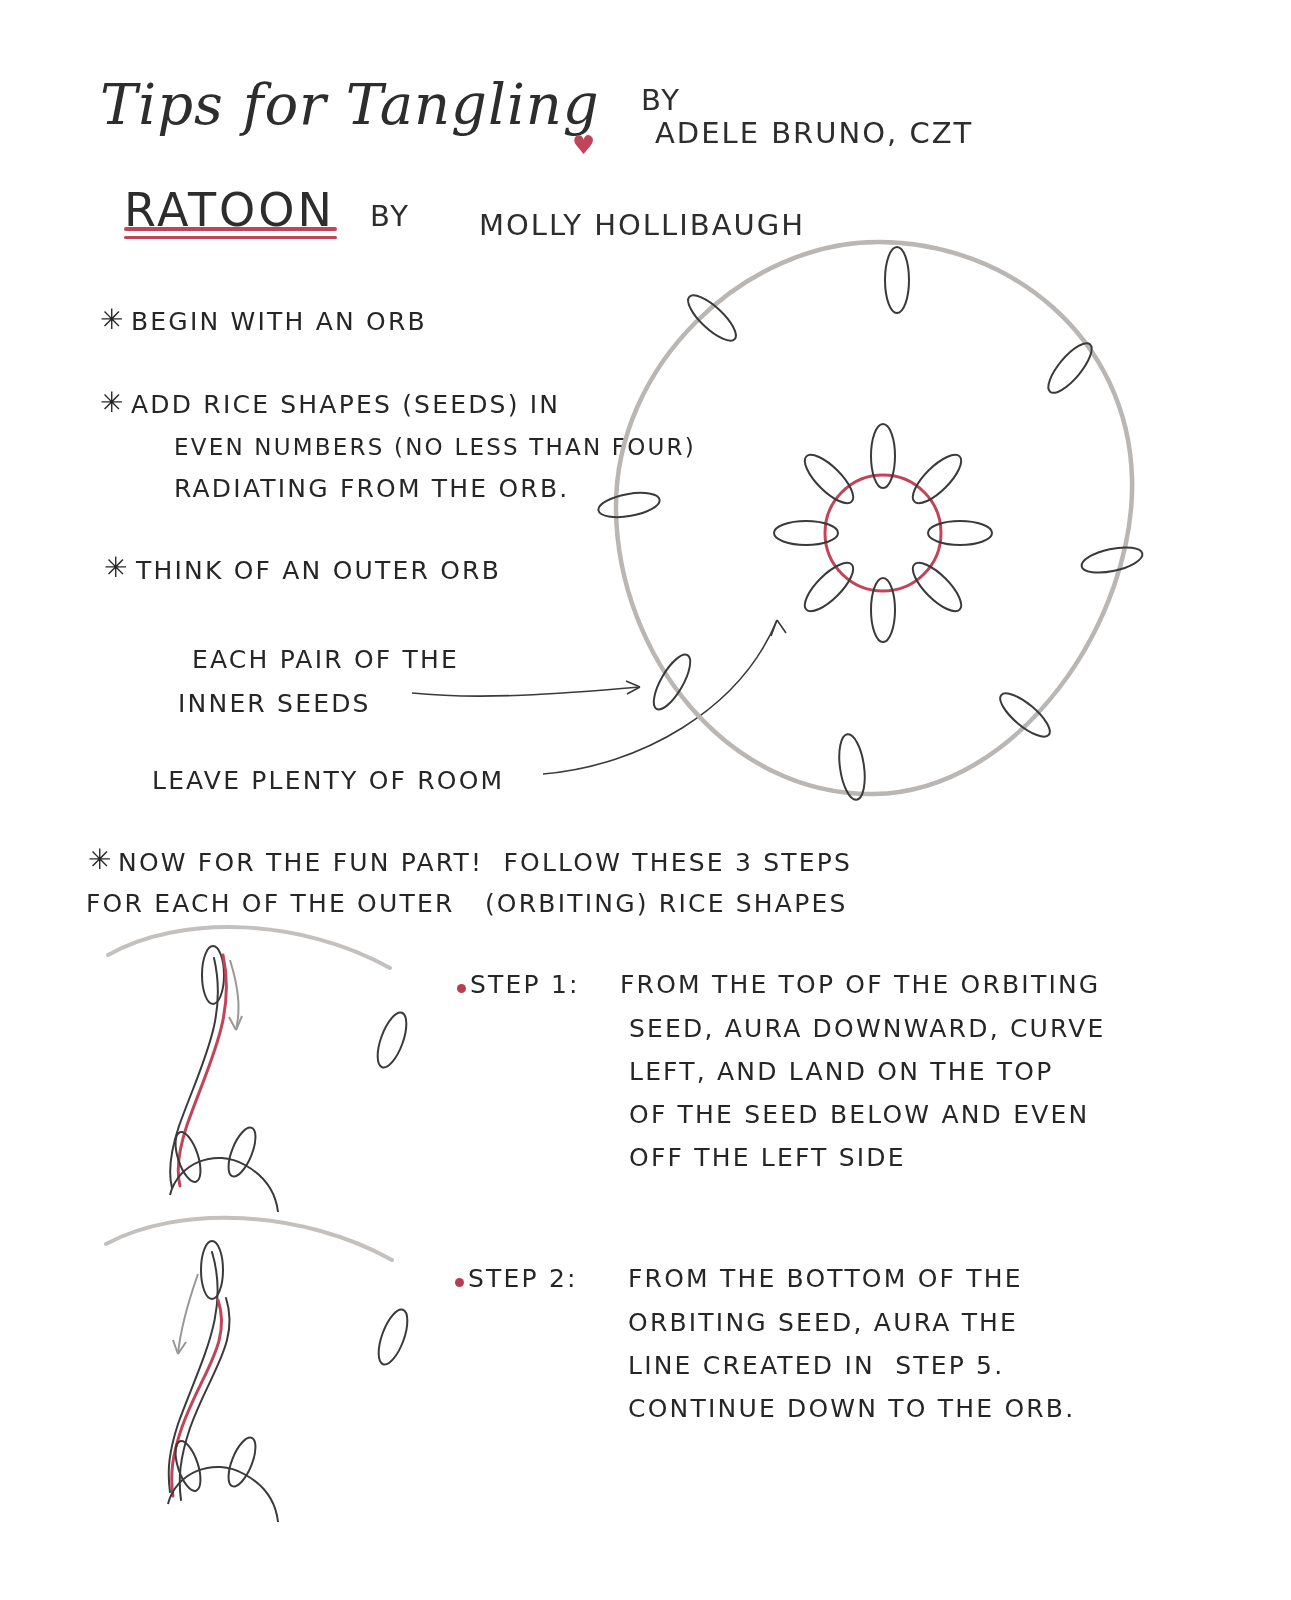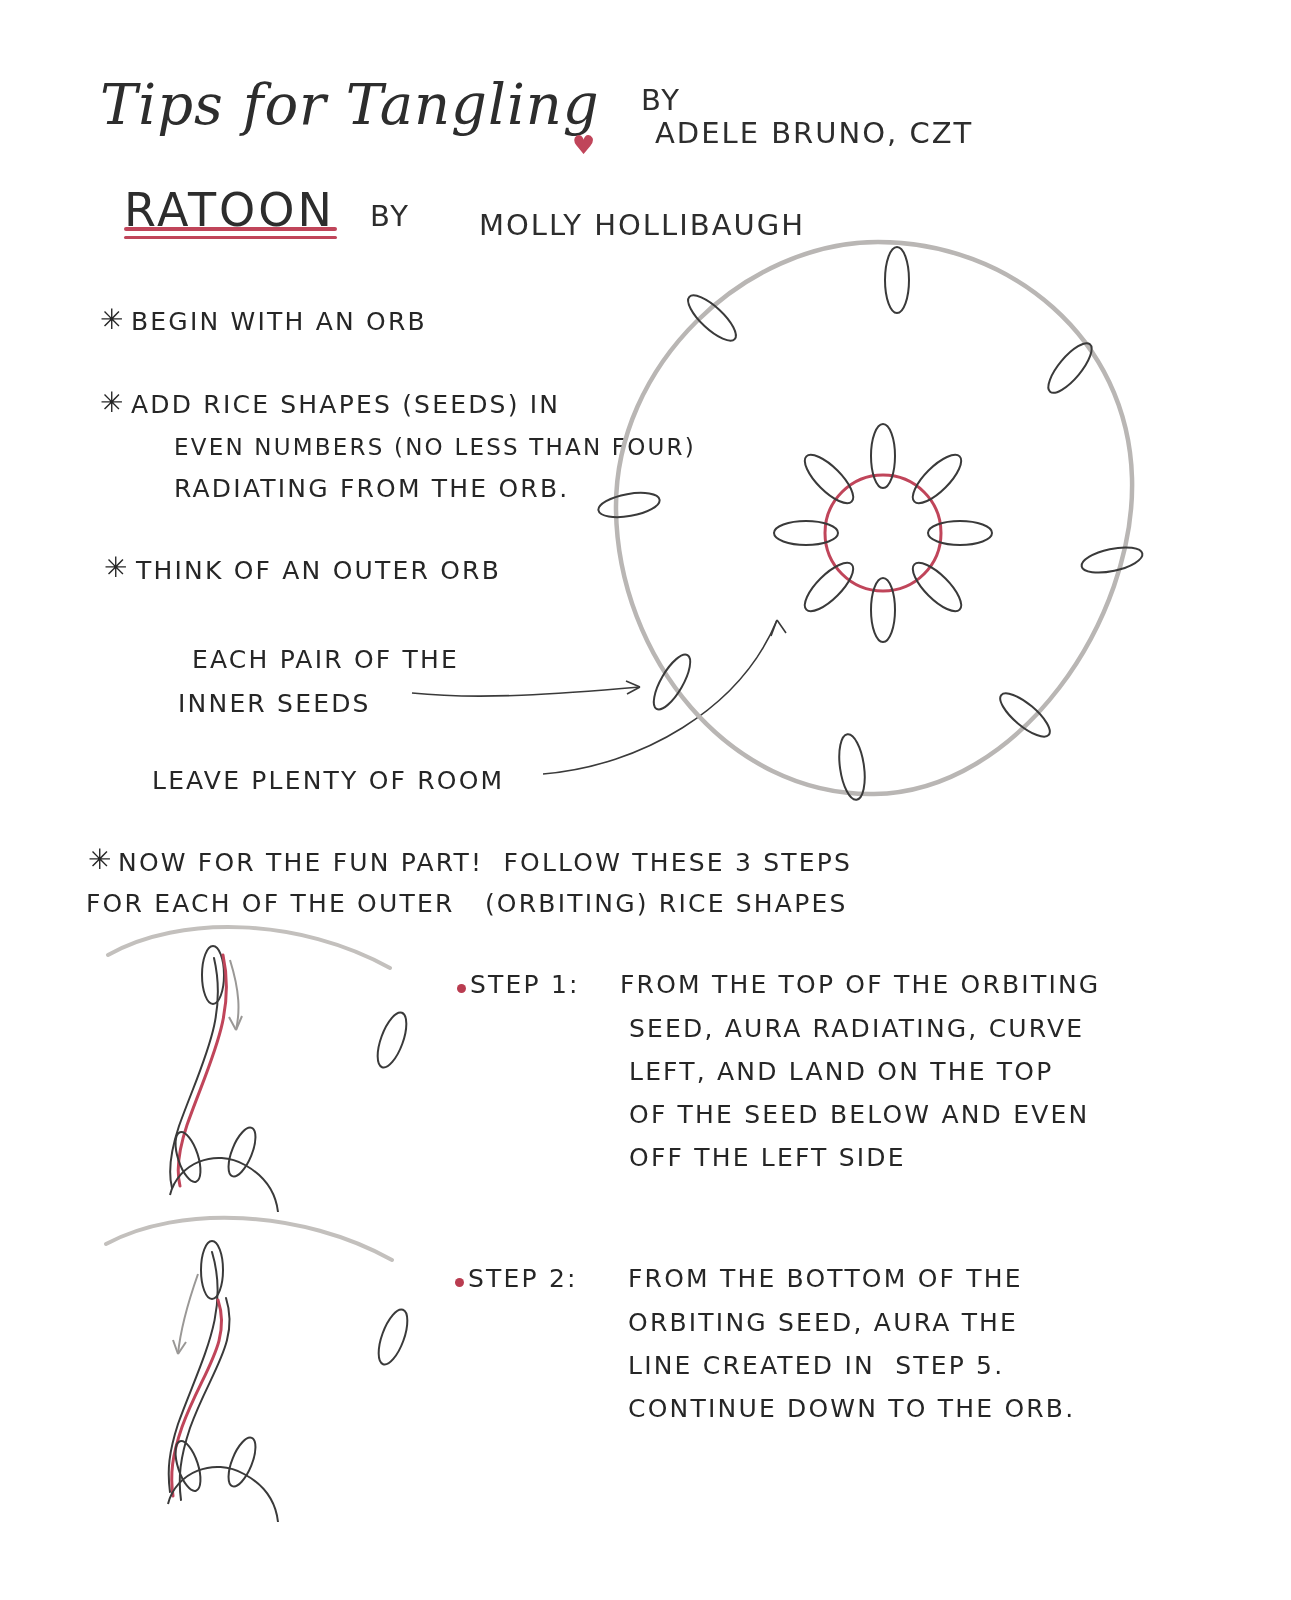--- a/index.html
+++ b/index.html
@@ -163,21 +163,21 @@
     <path d="M146,110 L139,97 M146,110 L152,96" fill="none" stroke="#9a9896" stroke-width="2"></path>
 
     <path d="M80,275 C88,243 125,228 155,245 C178,258 186,275 188,292" fill="none" stroke="#3a3a3a" stroke-width="2"></path>
     <ellipse cx="98" cy="237" rx="10" ry="26" transform="rotate(-18 98 237)" fill="none" stroke="#3a3a3a" stroke-width="2"></ellipse>
     <ellipse cx="152" cy="232" rx="10" ry="26" transform="rotate(22 152 232)" fill="none" stroke="#3a3a3a" stroke-width="2"></ellipse>
   </svg>
 
   <div class="reddot" style="left:457px; top:984px;"></div>
   <div class="abs hand body-line" style="left:470px; top:970px;">STEP 1:</div>
   <div class="abs hand body-line" style="left:620px; top:970px;">FROM THE TOP OF THE ORBITING</div>
-  <div class="abs hand body-line" style="left:629px; top:1014px;">SEED, AURA RADIATING, CURVE</div>
+  <div class="abs hand body-line" style="left:629px; top:1014px;">SEED, AURA DOWNWARD, CURVE</div>
   <div class="abs hand body-line" style="left:629px; top:1057px;">LEFT, AND LAND ON THE TOP</div>
   <div class="abs hand body-line" style="left:629px; top:1100px;">OF THE SEED BELOW AND EVEN</div>
   <div class="abs hand body-line" style="left:629px; top:1143px;">OFF THE LEFT SIDE</div>
 
   <svg style="left:90px; top:1212px; width:390px; height:330px;">
 
     <path d="M16,32 C90,-8 212,-2 302,48" fill="none" stroke="#c3c0bd" stroke-width="4" stroke-linecap="round"></path>
 
     <ellipse cx="122" cy="58" rx="11" ry="29" fill="none" stroke="#3a3a3a" stroke-width="2"></ellipse>
 

